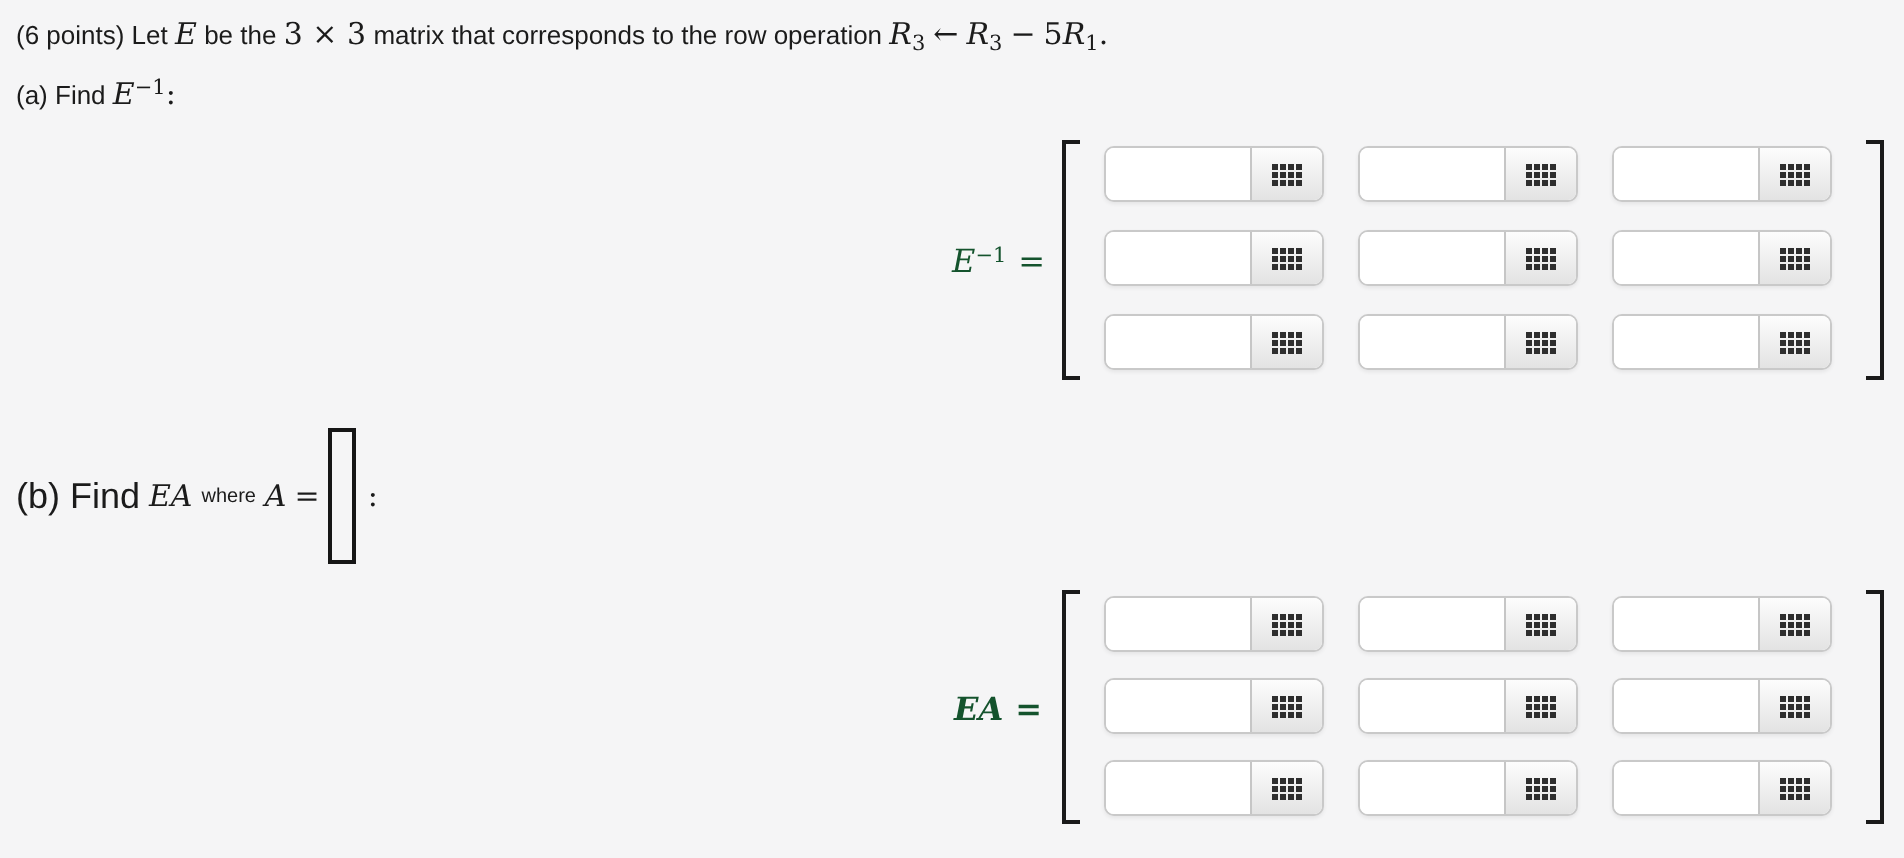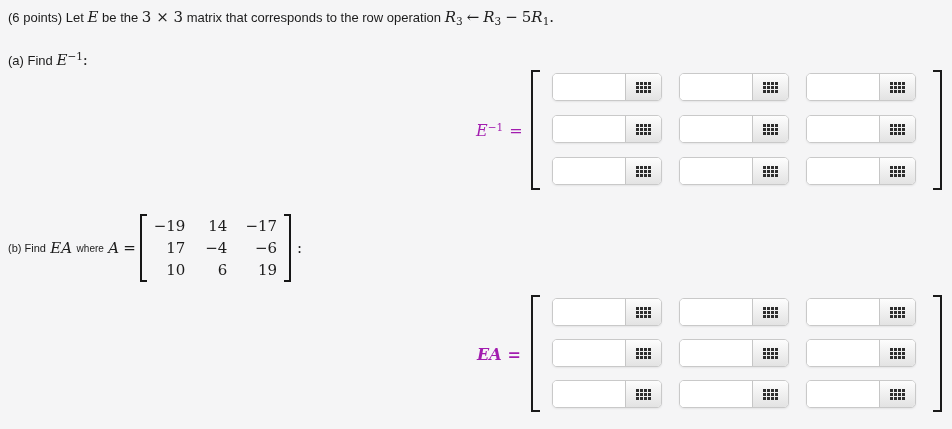--- a/index.html
+++ b/index.html
@@ -10,21 +10,21 @@
   
   .tline{position:absolute;left:8px;font-size:13px;white-space:nowrap;}
   .mi{font-family:"DejaVu Serif",serif;font-style:italic;font-size:15px;}
   .mn{font-family:"DejaVu Serif",serif;font-size:15px;}
   .msub{font-family:"DejaVu Serif",serif;font-size:10.5px;vertical-align:-3px;}
   .msup{font-family:"DejaVu Serif",serif;font-size:10.5px;vertical-align:5px;}
   .sp{margin:0 4px;}
 
   
   .mlabel{position:absolute;font-family:"DejaVu Serif",serif;font-style:italic;
-          font-size:16px;color:#a21caf;white-space:nowrap;}
+          font-size:16px;color:#14532d;white-space:nowrap;}
   .mlabel .meq{font-style:normal;margin-left:6px;}
   .mlabel .msup{font-style:normal;}
 
   
   .br{position:absolute;width:9px;box-sizing:border-box;}
   .br-l{border-left:2px solid #1a1a1a;border-top:2px solid #1a1a1a;border-bottom:2px solid #1a1a1a;}
   .br-r{border-right:2px solid #1a1a1a;border-top:2px solid #1a1a1a;border-bottom:2px solid #1a1a1a;}
   .br-a{top:70px;height:120px;}
   .br-b{top:295px;height:117px;}
   .sbr{display:inline-block;width:7px;height:68px;box-sizing:border-box;}
@@ -59,21 +59,21 @@
 
   <div class="tline" style="top:8px;">
     <span>(6 points) Let</span>
     <span class="mi">E</span>
     <span>be the</span>
     <span class="mn">3 × 3</span>
     <span>matrix that corresponds to the row operation</span>
     <span class="mi">R</span><sub class="msub">3</sub><span class="mn sp">←</span><span class="mi">R</span><sub class="msub">3</sub><span class="mn sp">−</span><span class="mn">5</span><span class="mi">R</span><sub class="msub">1</sub><span class="mn">.</span>
   </div>
 
-  <div class="tline" style="top:38px;margin-top:12px;">
+  <div class="tline" style="top:38px;">
     <span>(a) Find</span>
     <span class="mi">E</span><sup class="msup">−1</sup><span class="mn">:</span>
   </div>
 
   <div class="mlabel" style="left:476px;top:121px;">
     <span>E</span><sup class="msup">−1</sup><span class="meq">=</span>
   </div>
   <div class="br br-l br-a" style="left:531px;"></div>
   <div class="br br-r br-a" style="left:933px;"></div>
 
@@ -263,37 +263,26 @@
               <rect x="4" y="8" width="3" height="3"></rect>
               <rect x="8" y="8" width="3" height="3"></rect>
               <rect x="12" y="8" width="3" height="3"></rect>
             </g>
           </svg>
         </button>
       </div>
   </div>
 
   <div class="pbrow">
-    <span style="font-size:11px;">(b) Find</span>&nbsp;
+    <span style="font-size:18px;">(b) Find</span>&nbsp;
     <span class="mi">EA</span>&nbsp;
     <span style="font-size:10px;">where</span>&nbsp;
     <span class="mi">A</span>
     <span class="mn sp">=</span>
     <span class="sbr sbr-l"></span>
-    <div class="amat">
-      <span>−19</span>
-      <span>14</span>
-      <span>−17</span>
-      <span>17</span>
-      <span>−4</span>
-      <span>−6</span>
-      <span>10</span>
-      <span>6</span>
-      <span>19</span>
-    </div>
     <span class="sbr sbr-r"></span>
     <span class="colon">:</span>
   </div>
 
   <div class="mlabel" style="left:477px;top:345px;font-weight:bold;">
     <span>EA</span><span class="meq">=</span>
   </div>
   <div class="br br-l br-b" style="left:531px;"></div>
   <div class="br br-r br-b" style="left:933px;"></div>
 

